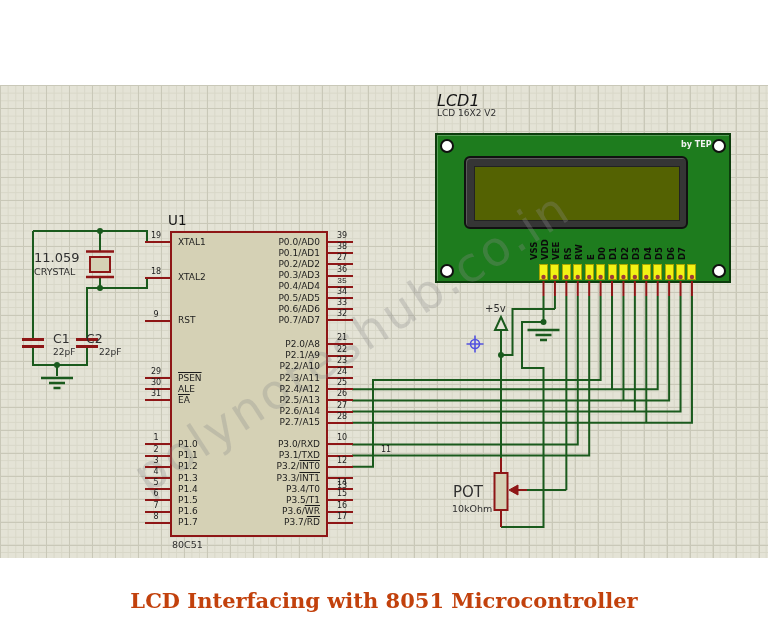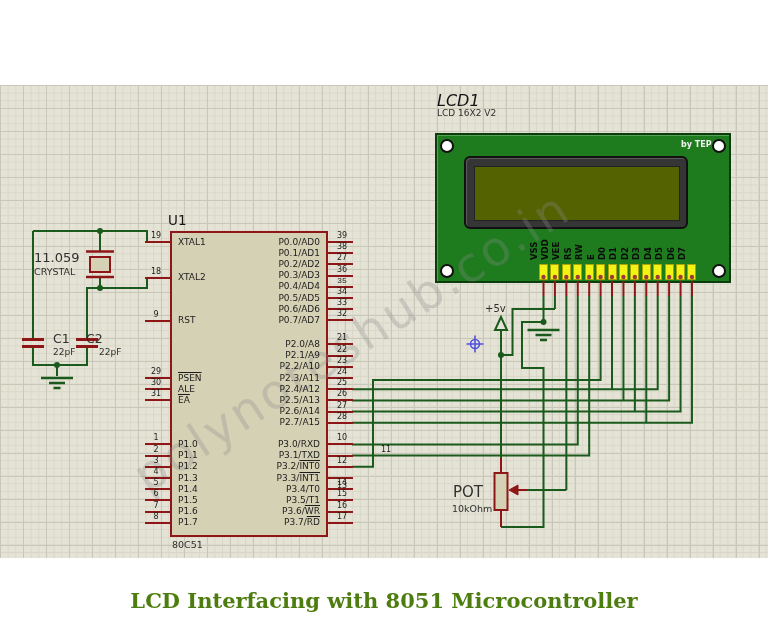--- a/index.html
+++ b/index.html
@@ -33,21 +33,21 @@
   #lcd-screen{position:absolute;left:474px;top:166px;width:204px;height:53px;background:#546202;
     border:1px solid #222;z-index:2;}
   .hole{position:absolute;width:14px;height:14px;border-radius:50%;background:#fff;
     border:2px solid #101010;box-sizing:border-box;z-index:2;}
   .pad{position:absolute;width:9px;height:16px;background:#f2f215;border:1px solid #a8a400;
     box-sizing:border-box;z-index:2;top:264px;}
   .vlabel{position:absolute;z-index:5;font-size:8.5px;font-weight:700;color:#0b0b0b;
     line-height:11px;height:11px;transform:rotate(-90deg);transform-origin:0 100%;white-space:nowrap;}
   #bytep{position:absolute;z-index:5;font-size:8px;font-weight:700;color:#f2f2f2;}
   #title{position:absolute;left:0;top:588px;width:768px;text-align:center;z-index:5;
-    font-family:"DejaVu Serif","Liberation Serif",serif;font-weight:700;font-size:21px;color:#4d7c0f;}
+    font-family:"DejaVu Serif","Liberation Serif",serif;font-weight:700;font-size:21px;color:#c2410c;}
 </style>
 </head>
 <body>
 
 <div id="canvas">
   <div id="grid"></div>
   <div id="watermark">polynoteshub.co.in</div>
 
   <div id="chip-body" class="comp"></div>
   <div id="lcd-board" class="comp"></div>

